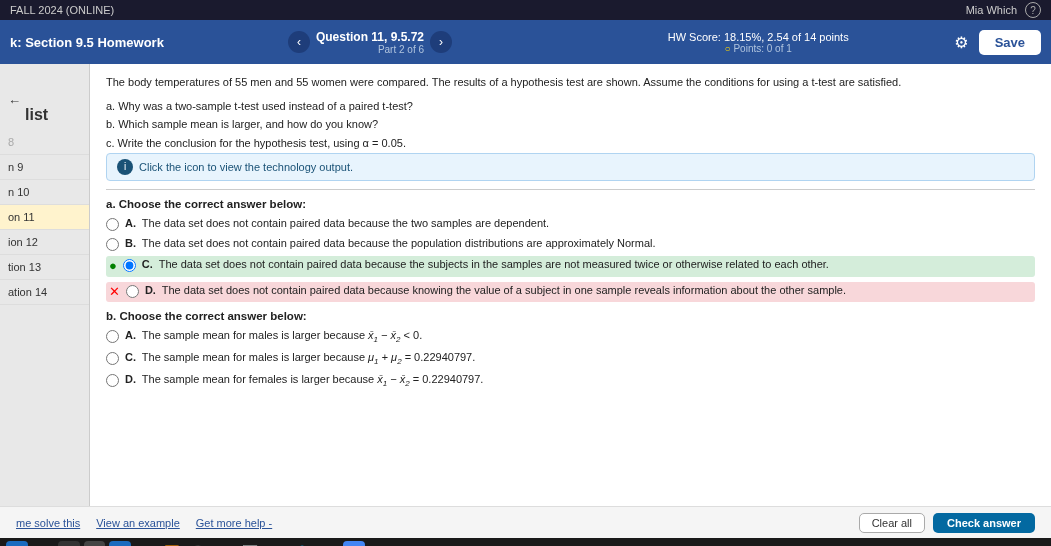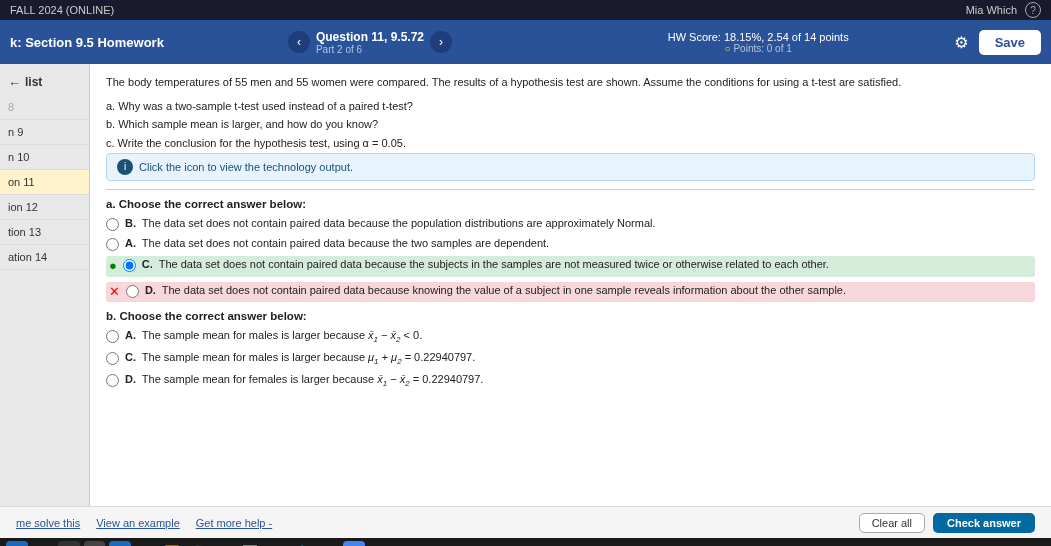--- a/index.html
+++ b/index.html
@@ -56,21 +56,21 @@
       height: 22px;
       border-radius: 50%;
       cursor: pointer;
       font-size: 12px;
       display: flex;
       align-items: center;
       justify-content: center;
     }
 
     .question-info {
-      text-align: left;
+      text-align: right;
     }
 
     .question-title {
       font-size: 12px;
       font-weight: bold;
       color: white;
     }
 
     .question-sub {
       font-size: 10px;
@@ -346,21 +346,21 @@
   </div>
   <span class="gear-icon">⚙</span>
   <button class="save-btn">Save</button>
 </div>
 
 <div class="main-content">
 
   <div class="sidebar">
     <div class="sidebar-header">
       <span style="cursor:pointer;margin-right:4px;">←</span>
-      <span style="font-size:12px;font-weight:bold;">list</span>
+      <span style="font-size:16px;font-weight:bold;margin-top:32px;">list</span>
     </div>
     <div class="sidebar-item" style="color:#aaa;font-size:11px;">8</div>
     <div class="sidebar-item">n 9</div>
     <div class="sidebar-item">n 10</div>
     <div class="sidebar-item active">on 11</div>
     <div class="sidebar-item">ion 12</div>
     <div class="sidebar-item">tion 13</div>
     <div class="sidebar-item">ation 14</div>
   </div>
 
@@ -379,30 +379,30 @@
       <span>Click the icon to view the technology output.</span>
     </div>
 
     <div class="divider"></div>
 
     <div class="part-label">a. Choose the correct answer below:</div>
 
     <div class="radio-option">
       <input type="radio" name="part_a" style="">
       <span>
+        <span class="option-label">A.</span>
+        The data set does not contain paired data because the two samples are dependent.
+      </span>
+    </div>
+
+    <div class="radio-option">
+      <input type="radio" name="part_a" style="">
+      <span>
         <span class="option-label">B.</span>
         The data set does not contain paired data because the population distributions are approximately Normal.
-      </span>
-    </div>
-
-    <div class="radio-option">
-      <input type="radio" name="part_a" style="">
-      <span>
-        <span class="option-label">A.</span>
-        The data set does not contain paired data because the two samples are dependent.
       </span>
     </div>
 
     <div class="radio-option selected-correct">
       <span class="check-mark">●</span>
       <input type="radio" name="part_a" checked="" style="">
       <span>
         <span class="option-label">C.</span>
         The data set does not contain paired data because the subjects in the samples are not measured twice or otherwise related to each other.
       </span>

